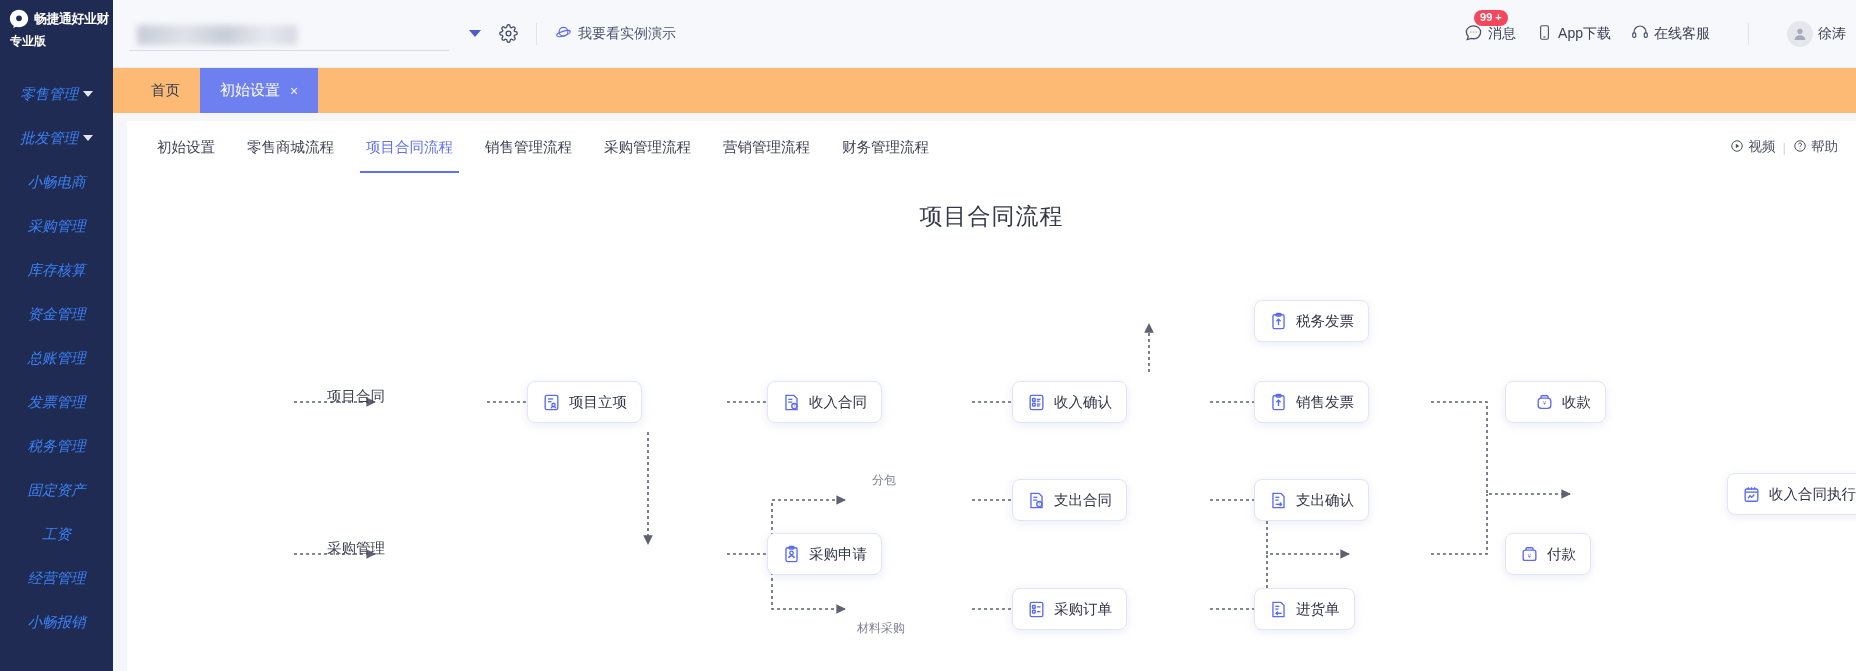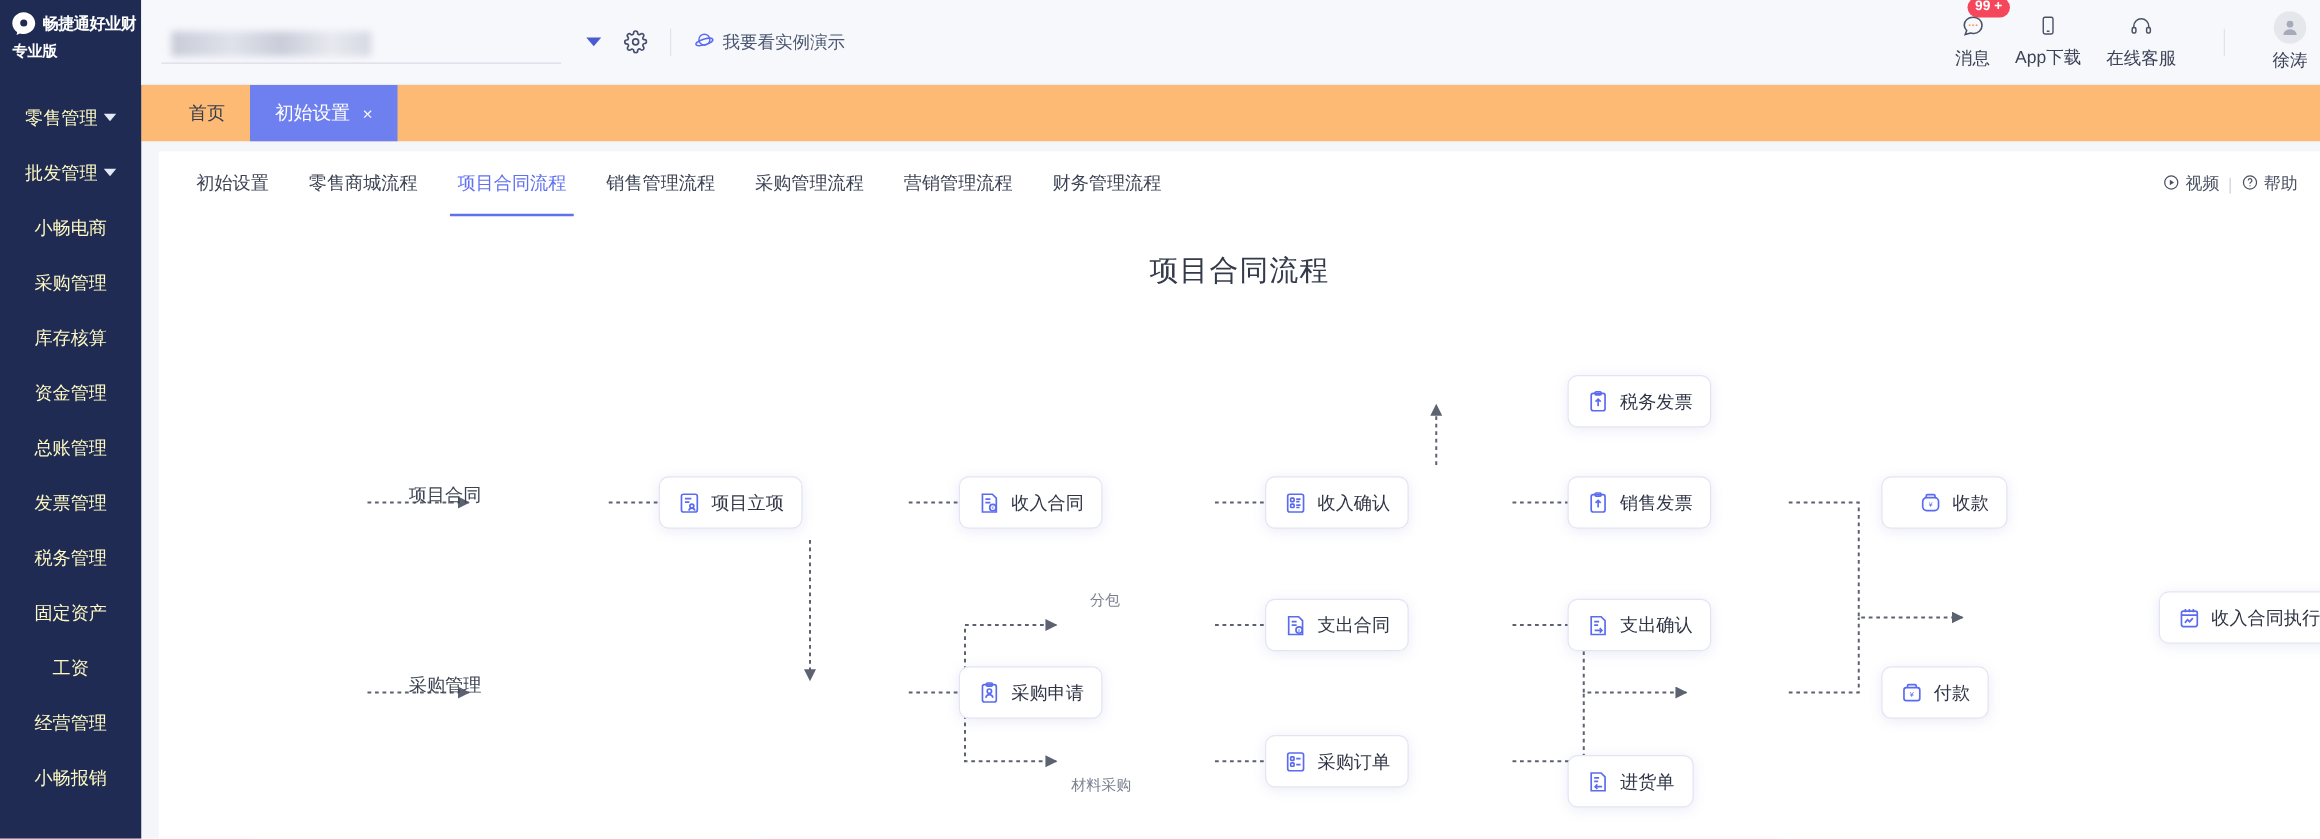--- a/index.html
+++ b/index.html
@@ -31,21 +31,21 @@
     letter-spacing: -0.5px; white-space: nowrap;
     overflow: hidden;
   }
   .brand-sub {
     font-size: 12px; font-weight: bold; color: #ffffff;
     margin-top: 3px; margin-left: 2px;
   }
   .side-list { margin-top: 4px; }
   .side-item {
     height: 44px; display: flex; align-items: center; justify-content: center;
-    color: #fef9c3; font-size: 14.5px; cursor: pointer; gap: 5px;
+    color: #3b82f6; font-size: 14.5px; cursor: pointer; gap: 5px; font-style: italic;
   }
   .caret-down {
     width: 0; height: 0;
     border-left: 5px solid transparent;
     border-right: 5px solid transparent;
     border-top: 6px solid #e4e8f5;
     display: inline-block;
   }
 
   
@@ -86,21 +86,21 @@
   .demo-link {
     display: flex; align-items: center; gap: 6px;
     color: #4a5670; font-size: 14px; cursor: pointer;
   }
   .hdr-right {
     margin-left: auto; display: flex; align-items: center;
     padding-right: 10px; gap: 20px;
   }
   .hdr-item {
     display: flex; align-items: center; gap: 5px;
-    font-size: 14px; color: #3b4256; cursor: pointer; position: relative; flex-direction: column;
+    font-size: 14px; color: #3b4256; cursor: pointer; position: relative;
   }
   .badge {
     position: absolute; top: -13px; left: 10px;
     background: #f5475c; color: #fff;
     font-size: 11px; font-weight: bold;
     border-radius: 9px; padding: 1px 6px 2px 6px;
     line-height: 13px; white-space: nowrap;
   }
   .avatar {
     width: 26px; height: 26px; border-radius: 50%;
@@ -545,21 +545,21 @@
               <rect x="4" y="3" width="16" height="18" rx="2"></rect>
               <rect x="7" y="7" width="3.4" height="3.4" rx="0.7"></rect>
               <rect x="7" y="13" width="3.4" height="3.4" rx="0.7"></rect>
               <line x1="12.6" y1="8.7" x2="17" y2="8.7"></line>
               <line x1="12.6" y1="14.7" x2="17" y2="14.7"></line>
             </svg>
           </span>
           <span>采购订单</span>
         </div>
 
-        <div class="node" style="left:1127px; top:356px;margin-top:16px;">
+        <div class="node" style="left:1127px; top:356px;">
           <span class="ic">
             <svg width="19" height="19" viewBox="0 0 24 24" fill="none" stroke="#5b6bf0" stroke-width="1.7">
               <path d="M5 3h10l4 4v14H5z"></path>
               <line x1="8" y1="8" x2="13" y2="8"></line>
               <line x1="8" y1="11.5" x2="12" y2="11.5"></line>
               <path d="M16 16.8H9"></path>
               <path d="M11.2 14.6L9 16.8l2.2 2.2"></path>
             </svg>
           </span>
           <span>进货单</span>

